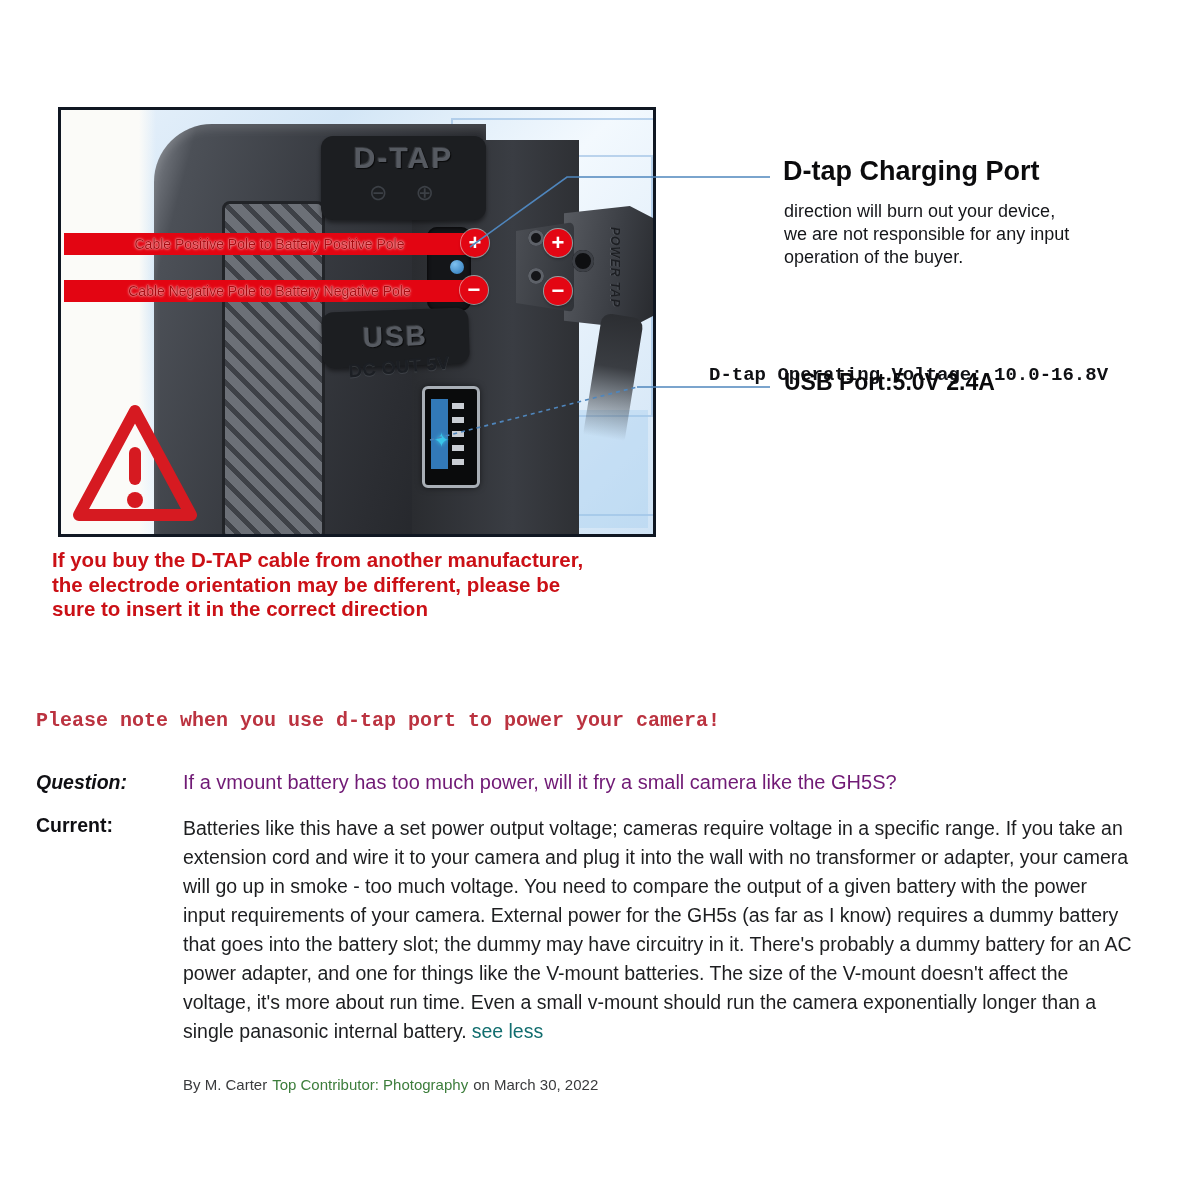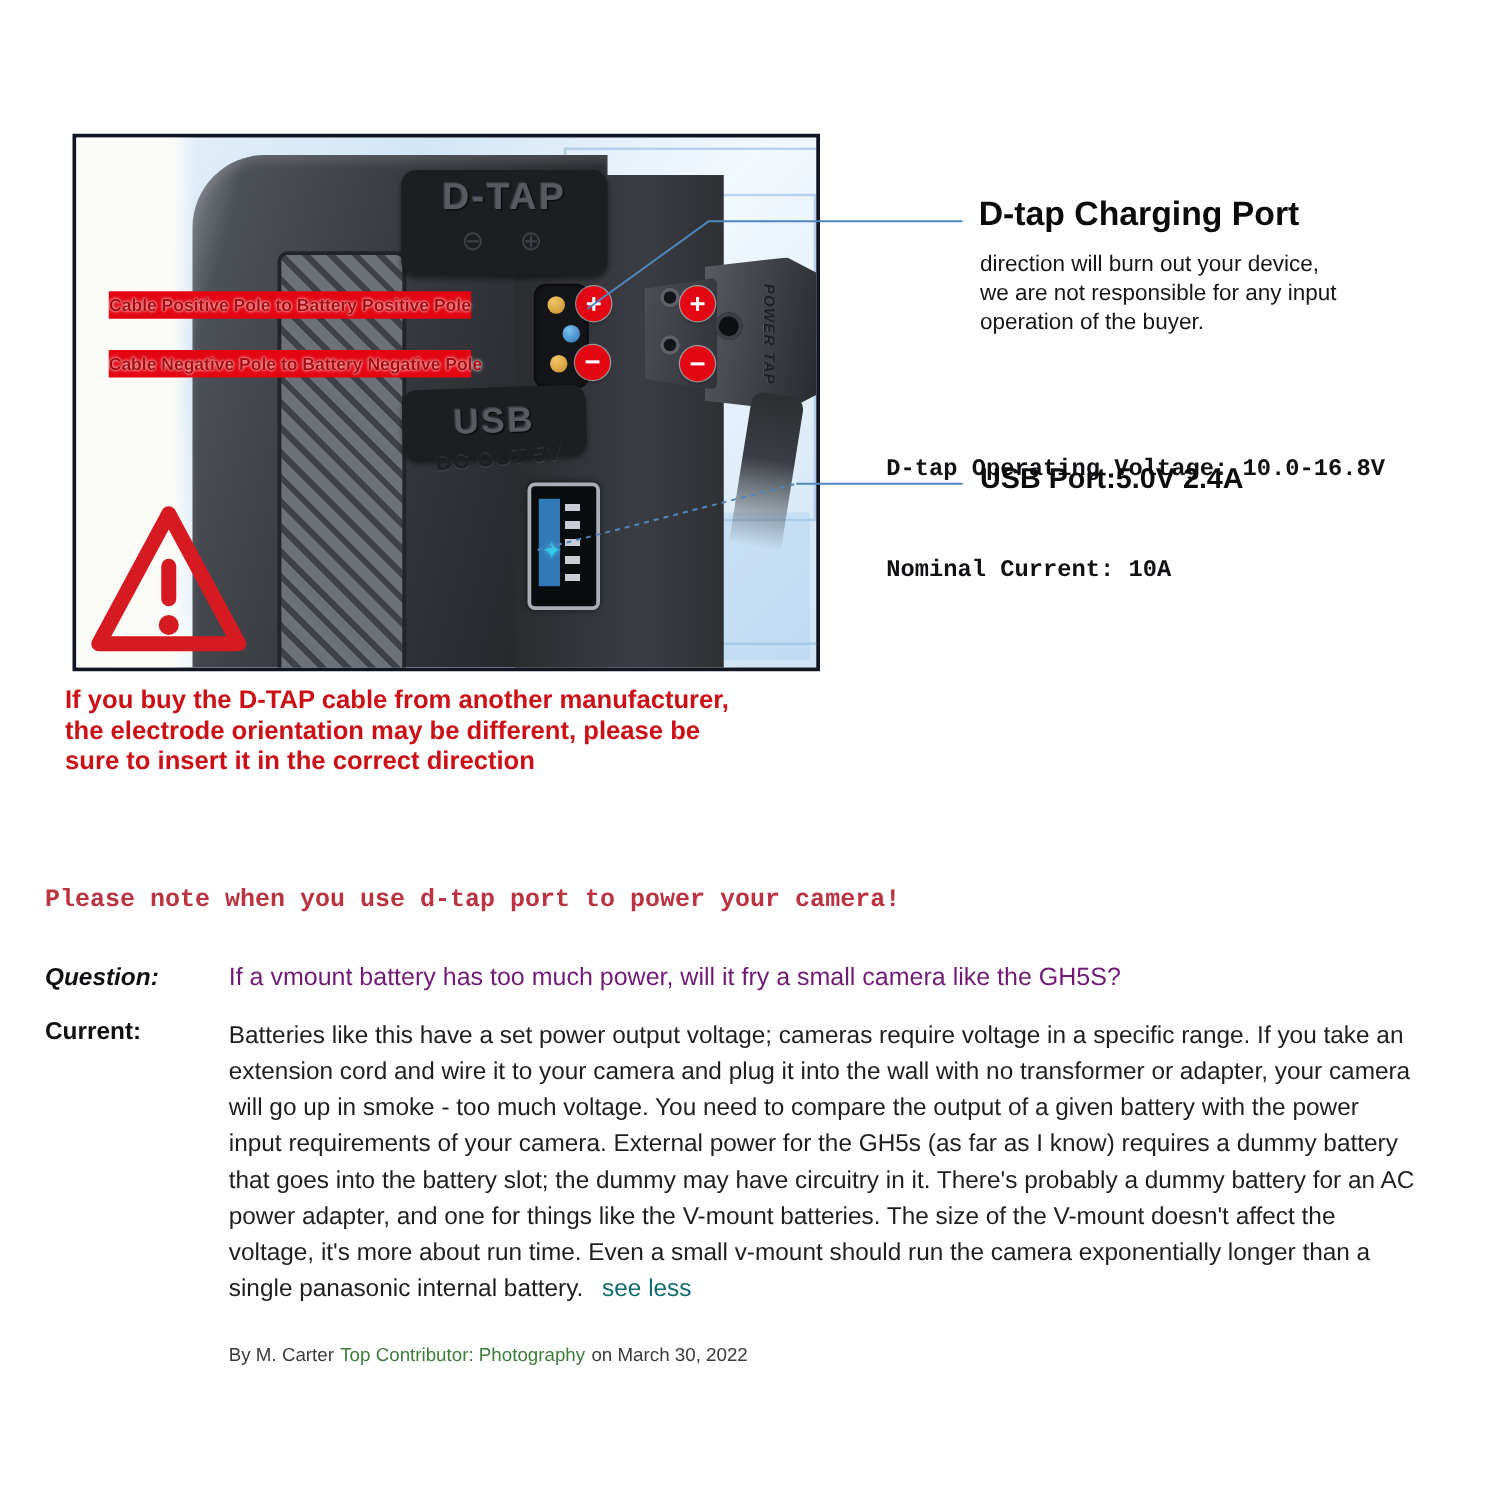--- a/index.html
+++ b/index.html
@@ -28,24 +28,24 @@
   .tab .emboss{color:#565a61;font-weight:bold;letter-spacing:2px;
        text-shadow:1px 1px 1px rgba(0,0,0,.7),-1px -1px 1px rgba(130,135,142,.35);}
   .dtap-tab{left:260px;top:26px;width:165px;height:84px;}
   .dtap-tab .emboss{font-size:30px;line-height:44px;}
   .dtap-syms{color:#3c4046;font-size:22px;letter-spacing:28px;padding-left:24px;line-height:26px;}
   .usb-tab{left:261px;top:200px;width:147px;height:56px;transform:rotate(-2deg);}
   .usb-tab .emboss{font-size:28px;line-height:54px;}
   .dcout{position:absolute;left:263px;top:246px;width:150px;text-align:center;
          font-weight:bold;font-size:19px;color:#1c1f24;transform:rotate(-5deg);
          text-shadow:0 1px 0 rgba(120,126,134,.25);}
-  .banner{position:absolute;left:3px;width:290px;height:22px;background:#e30512;
-          color:#a80b10;font-weight:bold;font-size:14px;line-height:22px;text-align:center;
+  .banner{position:absolute;left:3px;width:411px;height:22px;background:#e30512;
+          color:#a80b10;font-weight:normal;font-size:14px;line-height:22px;text-align:center;
           text-shadow:0 0 3px rgba(255,228,228,.95),0 0 1px rgba(255,255,255,.9);
-          white-space:nowrap;margin-left:23px;}
+          white-space:nowrap;}
   .contact-panel{position:absolute;left:366px;top:117px;width:44px;height:84px;
           background:#141518;border-radius:10px;box-shadow:inset 0 0 4px #000;}
   .dot{position:absolute;width:14px;height:14px;border-radius:50%;}
   .dot.gold{background:radial-gradient(circle at 35% 30%,#f0c66a,#c98f28);}
   .dot.blue{background:radial-gradient(circle at 35% 30%,#7ec0ef,#2a76b8);}
   .pole{position:absolute;width:28px;height:28px;border-radius:50%;background:#e30613;
         color:#fff;font-weight:bold;font-size:22px;line-height:27px;text-align:center;
         box-shadow:0 0 0 1px rgba(255,255,255,.5),0 2px 3px rgba(0,0,0,.3);}
   .conn{position:absolute;left:455px;top:96px;width:142px;height:122px;}
   .conn-body{position:absolute;left:48px;top:0;width:94px;height:122px;
@@ -90,21 +90,21 @@
   
   .note{position:absolute;left:36px;top:709px;font-family:"Liberation Mono",monospace;
         font-weight:bold;font-size:20px;color:#bb3340;white-space:nowrap;}
 
   
   .qa-label{position:absolute;left:36px;font-size:19.5px;font-weight:bold;color:#101014;}
   .q-text{position:absolute;left:183px;top:771px;font-size:20px;color:#701a75;
         text-decoration:none;white-space:nowrap;cursor:pointer;}
   .answer{position:absolute;left:183px;top:814px;width:950px;font-size:19.5px;
         line-height:29px;color:#1d1e20;}
-  .see-less{color:#116d6e;margin-left:15px;cursor:pointer;}
+  .see-less{color:#116d6e;margin-left:5px;cursor:pointer;}
   .byline{position:absolute;left:183px;top:1076px;font-size:15px;color:#3a3b3d;}
   .byline .badge{color:#3c7d3b;margin:0 5px;cursor:pointer;}
 </style>
 </head>
 <body>
 
 <div class="page">
 
   <div class="photo">
     <div class="circ" style="left:390px;top:8px;width:205px;height:150px;"></div>
@@ -175,21 +175,20 @@
   </svg>
 
   <div class="anno-title">D-tap Charging Port</div>
   <div class="anno-desc">
     <div>direction will burn out your device,</div>
     <div>we are not responsible for any input</div>
     <div>operation of the buyer.</div>
   </div>
   <div class="anno-specs">
     <div>D-tap Operating Voltage: 10.0-16.8V</div>
-    <div>Nominal Current: 10A</div>
   </div>
   <div class="anno-usb">USB Port:5.0V 2.4A</div>
 
   <div class="warning">
     <div>If you buy the D-TAP cable from another manufacturer,</div>
     <div>the electrode orientation may be different, please be</div>
     <div>sure to insert it in the correct direction</div>
   </div>
 
   <div class="note">Please note when you use d-tap port to power your camera!</div>

